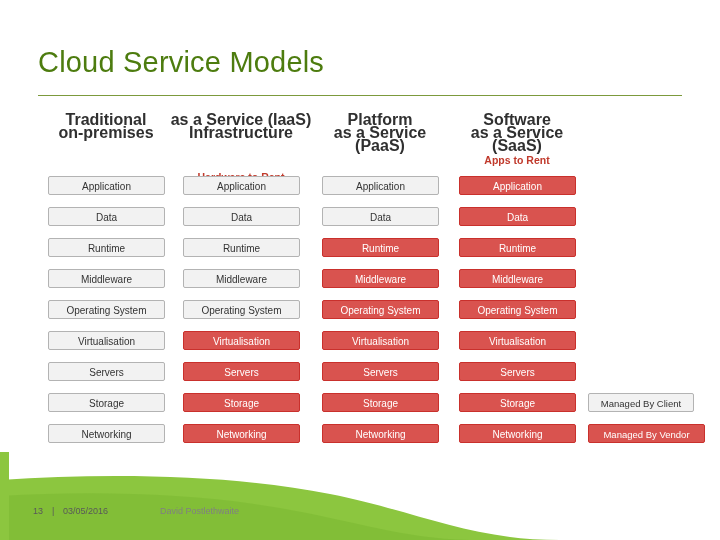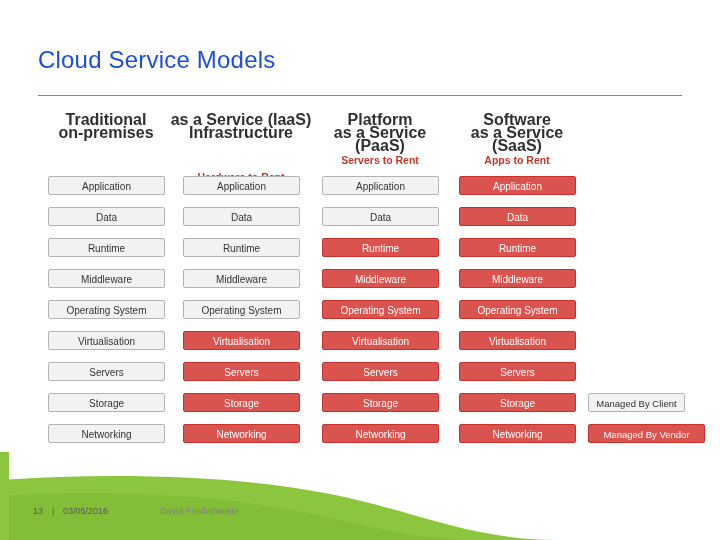--- a/index.html
+++ b/index.html
@@ -19,22 +19,22 @@
     width: 720px;
     height: 540px;
     background: #ffffff;
     overflow: hidden;
   }
   
   .title {
     position: absolute;
     left: 38px;
     top: 46px;
-    font-size: 24px;
-    color: #1d4ed8;
+    font-size: 29px;
+    color: #4d7c0f;
     letter-spacing: 0.2px;
     font-weight: normal;
     white-space: nowrap;
   }
   .title-rule {
     position: absolute;
     left: 38px;
     top: 95px;
     width: 644px;
     height: 1px;
@@ -194,21 +194,20 @@
   <div class="col-head" style="left:444px; top:113px; width:146px;">
     <div>Software</div>
     <div>as a Service (SaaS)</div>
   </div>
   <div class="col-head" style="left:307px; top:113px; width:146px;">
     <div>Platform</div>
     <div>as a Service (PaaS)</div>
   </div>
 
   <div class="sub-head" style="left:168px; top:154px; width:146px;margin-top:17px;">Hardware to Rent</div>
-  <div class="sub-head" style="left:307px; top:154px; width:146px;">Servers to Rent</div>
   <div class="sub-head" style="left:444px; top:154px; width:146px;">Apps to Rent</div>
 
   <div class="box grey" style="left:48px; top:176px; width:117px;">Application</div>
   <div class="box grey" style="left:183px; top:176px; width:117px;">Application</div>
   <div class="box grey" style="left:322px; top:176px; width:117px;">Application</div>
   <div class="box red" style="left:459px; top:176px; width:117px;">Application</div>
 
   <div class="box grey" style="left:48px; top:207px; width:117px;">Data</div>
   <div class="box grey" style="left:183px; top:207px; width:117px;">Data</div>
   <div class="box grey" style="left:322px; top:207px; width:117px;">Data</div>
@@ -242,21 +241,21 @@
   <div class="box grey" style="left:48px; top:393px; width:117px;">Storage</div>
   <div class="box red" style="left:183px; top:393px; width:117px;">Storage</div>
   <div class="box red" style="left:322px; top:393px; width:117px;">Storage</div>
   <div class="box red" style="left:459px; top:393px; width:117px;">Storage</div>
 
   <div class="box grey" style="left:48px; top:424px; width:117px;">Networking</div>
   <div class="box red" style="left:183px; top:424px; width:117px;">Networking</div>
   <div class="box red" style="left:322px; top:424px; width:117px;">Networking</div>
   <div class="box red" style="left:459px; top:424px; width:117px;">Networking</div>
 
-  <div class="legend-box box grey" style="left:588px; top:393px; width:97px;">Managed By Client</div>
+  <div class="legend-box box grey" style="left:588px; top:393px; width:106px;">Managed By Client</div>
   <div class="legend-box box red" style="left:588px; top:424px; width:117px;">Managed By Vendor</div>
 
   <div class="footer-green">
     <svg class="footer-swoosh" viewBox="0 0 560 68" preserveAspectRatio="none">
       <path d="M0,8 L0,68 L560,68 C470,68 420,40 330,22 C240,4 120,0 0,8 Z" fill="#8cc63f"></path>
       <path d="M0,24 L0,68 L470,68 C400,66 360,50 280,36 C200,22 100,18 0,24 Z" fill="#7ab832" opacity="0.55"></path>
     </svg>
   </div>
   <div class="left-bar"></div>
 

